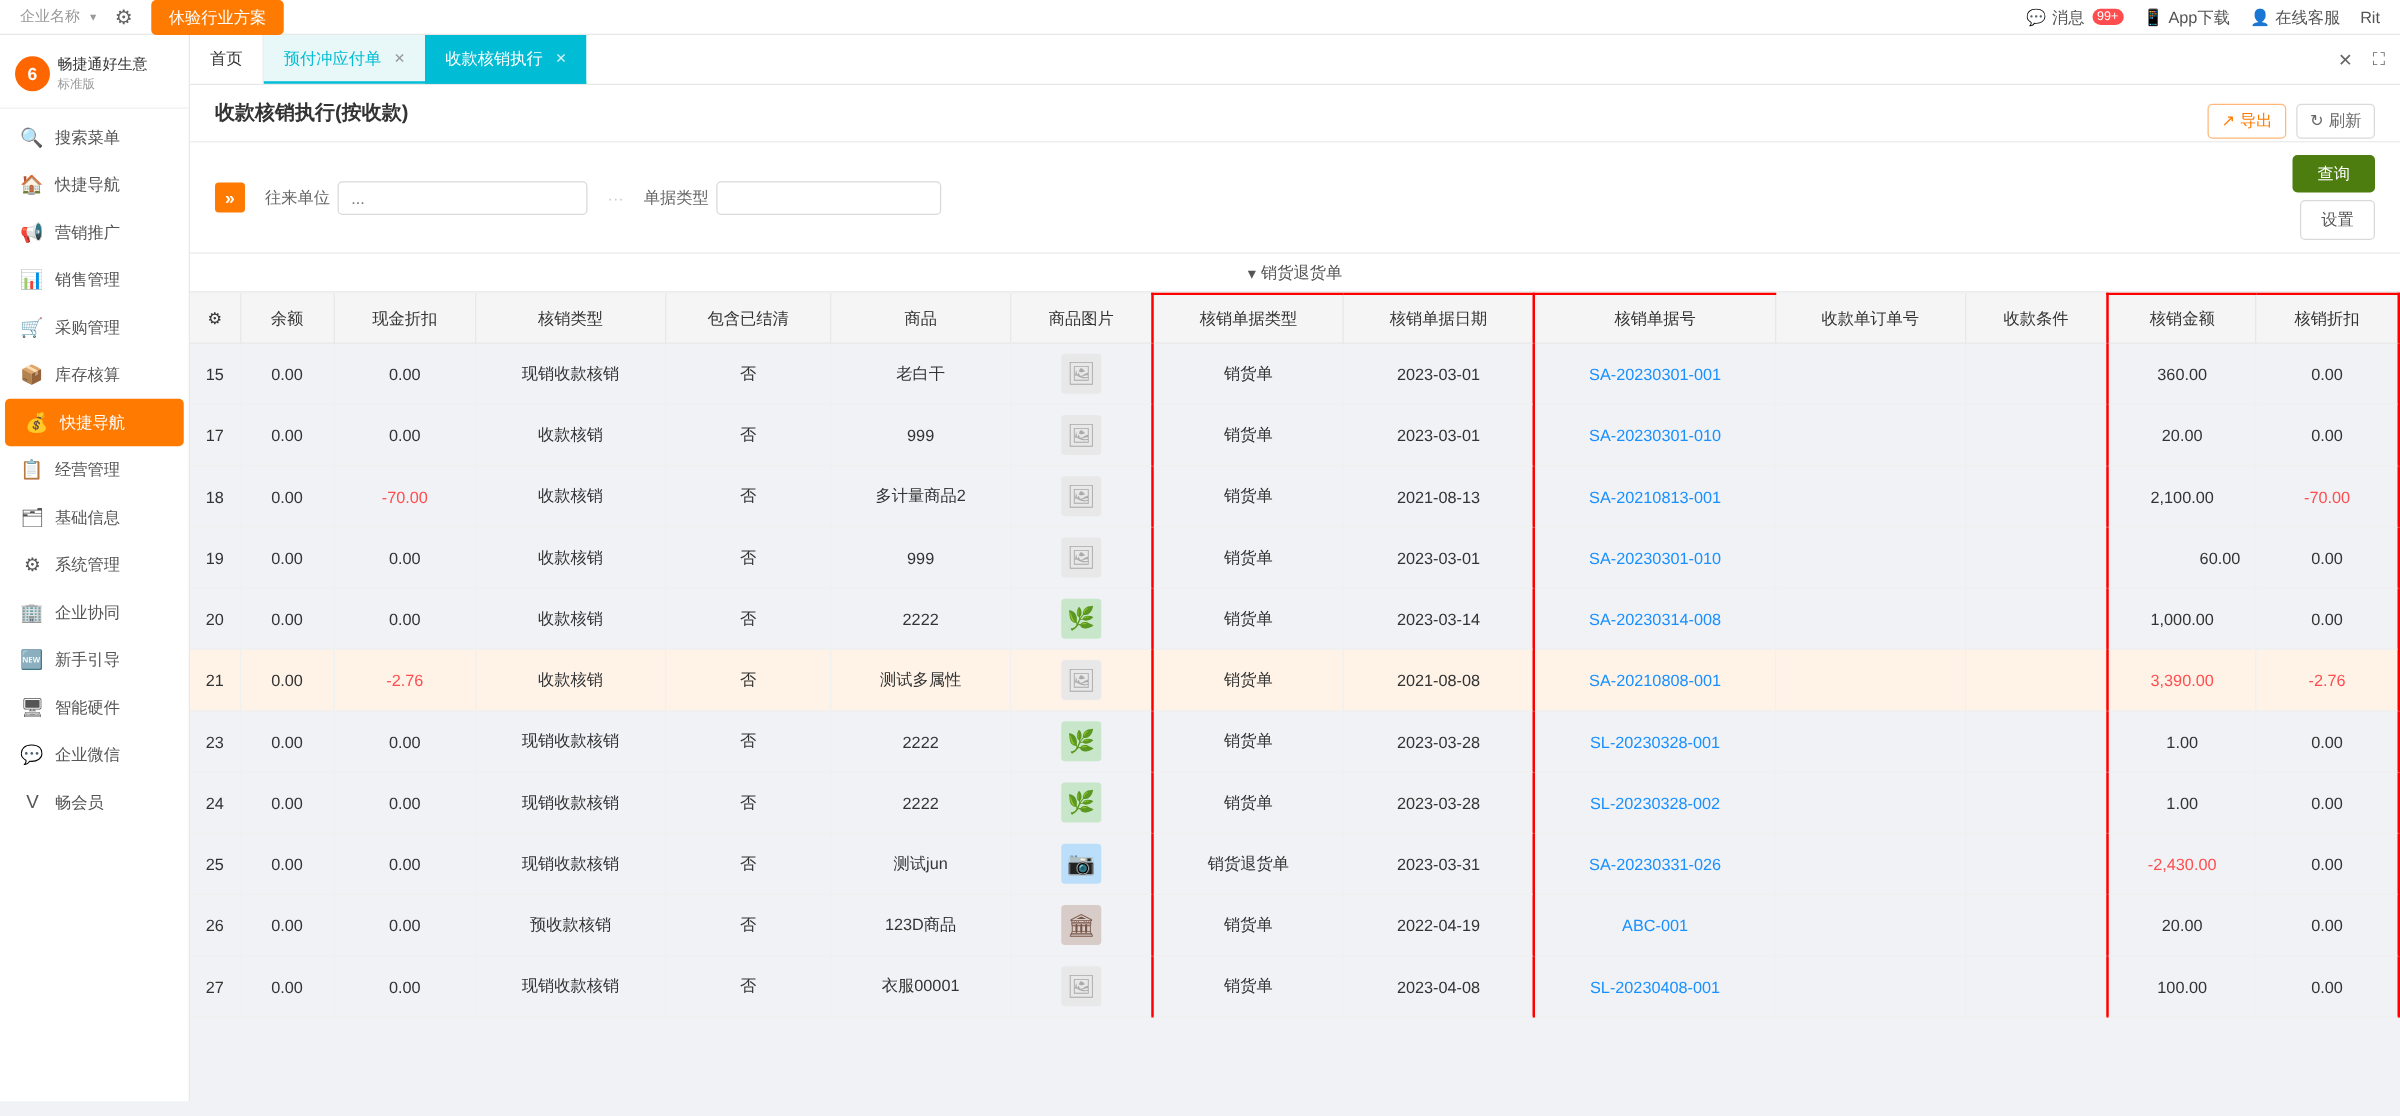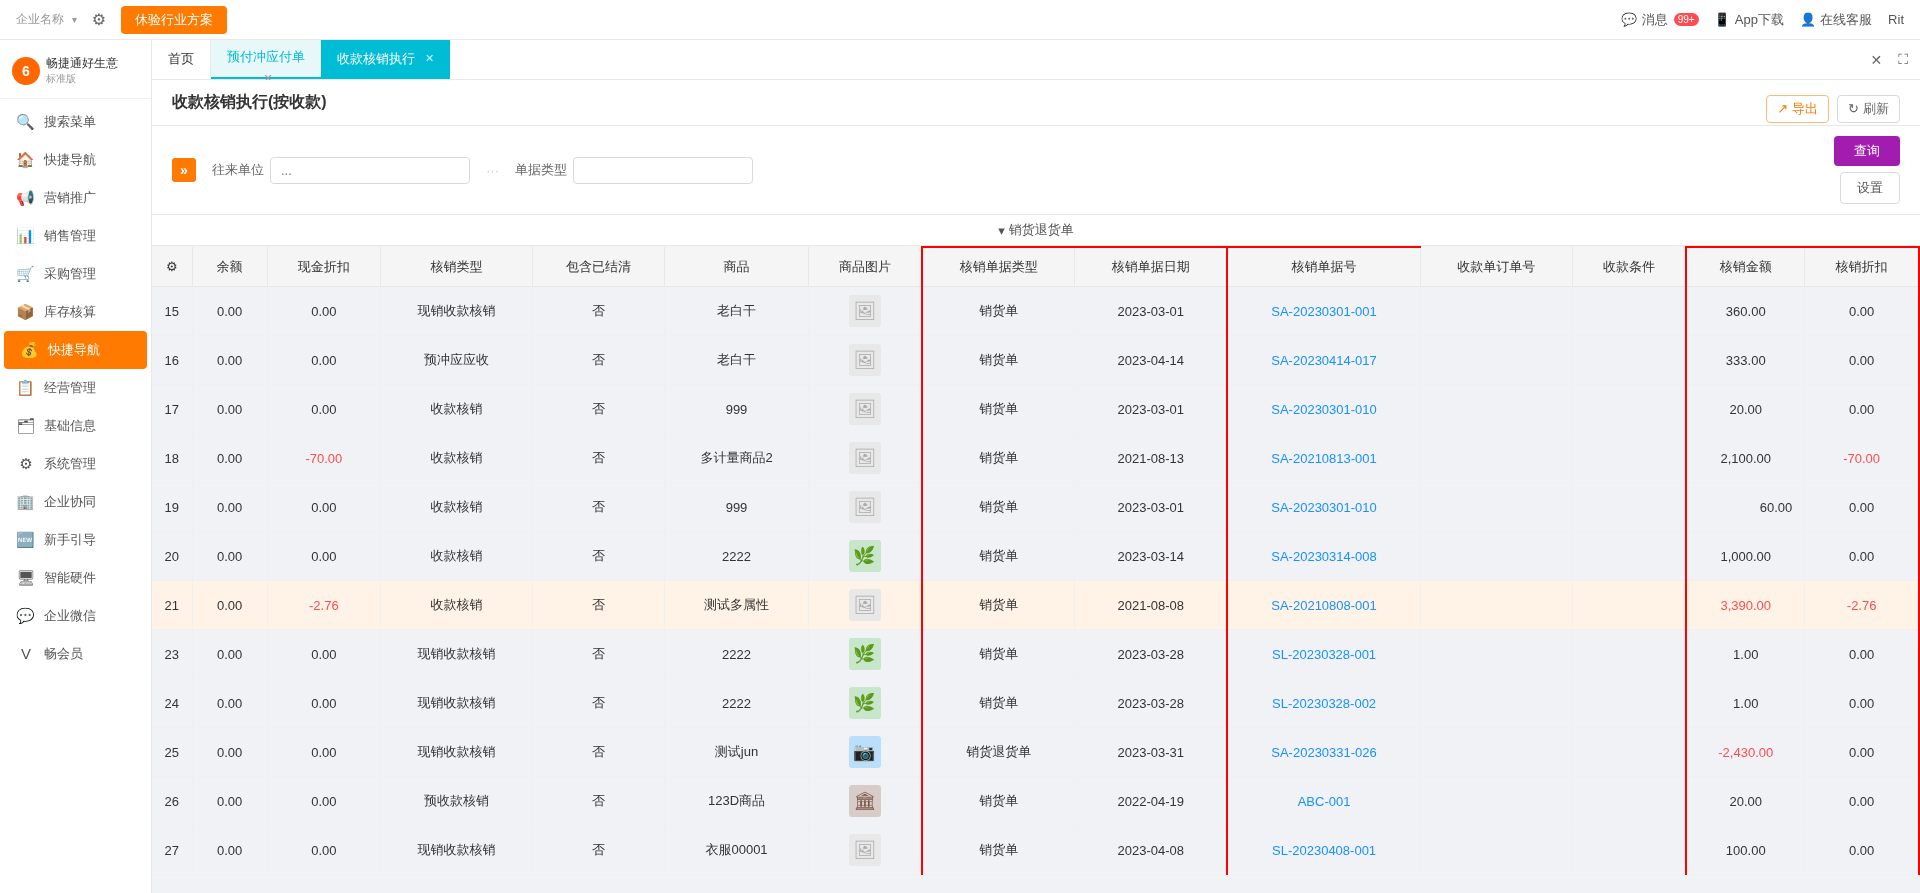--- a/index.html
+++ b/index.html
@@ -1,20 +1,20 @@
 <!DOCTYPE html>
 <html><head>
   <meta charset="utf-8">
   <style>
     * { box-sizing: border-box; margin: 0; padding: 0; }
     body { font-family: 'Microsoft YaHei', Arial, sans-serif; font-size: 13px; background: #f0f2f5; color: #333; overflow: hidden; width: 1920px; height: 893px; }
 
     
     .top-bar {
-      height: 40px;
+      height: 28px;
       background: #fff;
       display: flex;
       align-items: center;
       padding: 0 16px;
       border-bottom: 1px solid #e8e8e8;
     }
     .top-bar-left { display: flex; align-items: center; gap: 8px; flex: 1; }
     .company-name { color: #999; font-size: 12px; }
     .dropdown-arrow { color: #999; font-size: 10px; cursor: pointer; }
     .gear-btn { width: 28px; height: 28px; display: flex; align-items: center; justify-content: center; cursor: pointer; color: #666; font-size: 16px; }
@@ -137,21 +137,21 @@
       border: 1px solid #d9d9d9;
       border-radius: 4px;
       padding: 5px 10px;
       font-size: 13px;
       width: 180px;
       color: #333;
       background: #fff;
       appearance: none;
     }
     .filter-divider { color: #ccc; }
-    .query-btn { background: #a21caf; color: #fff; border: none; padding: 6px 20px; border-radius: 4px; cursor: pointer; font-size: 13px; text-align: center; }
+    .query-btn { background: #4d7c0f; color: #fff; border: none; padding: 6px 20px; border-radius: 4px; cursor: pointer; font-size: 13px; text-align: center; }
     .settings-btn { background: #fff; color: #555; border: 1px solid #d9d9d9; padding: 6px 16px; border-radius: 4px; cursor: pointer; font-size: 13px; margin-top: 2px; }
     .more-conditions { display: flex; align-items: center; gap: 4px; color: #555; cursor: pointer; font-size: 13px; }
     table { width: 100%; border-collapse: collapse; }
     thead tr { background: #f5f5f5; }
     th {
       padding: 10px 12px;
       text-align: center;
       font-size: 13px;
       font-weight: 500;
       color: #333;
@@ -307,21 +307,21 @@
       <span>畅会员</span>
     </div>
   </div>
 
   <div class="main">
 
     <div class="tab-bar">
       <div class="tab tab-home">
         <span>首页</span>
       </div>
-      <div class="tab" style="background:#e8f7f8; color:#00bcd4; border-bottom:2px solid #00bcd4;flex-direction:column;">
+      <div class="tab" style="background:#e8f7f8; color:#00bcd4; border-bottom:2px solid #00bcd4;">
         <span>预付冲应付单</span>
         <span class="tab-close-dark">✕</span>
       </div>
       <div class="tab active">
         <span>收款核销执行</span>
         <span class="tab-close">✕</span>
       </div>
       <div class="tab-bar-end">
         <span class="tab-action">✕</span>
         <span class="tab-action">⛶</span>
@@ -407,36 +407,20 @@
       <td style="text-align:center;"><div class="img-placeholder" style="background:#e8e8e8; color:#aaa; font-size:18px;">🖼</div></td>
       <td style="border-left:2px solid red; border-right:1px solid #f0f0f0; ">销货单</td>
       <td style="border-right:2px solid red; ">2023-03-01</td>
       <td style="border-left:2px solid red; border-right:1px solid #f0f0f0; "><a class="link-text" href="#">SA-20230301-001</a></td>
       <td></td>
       <td></td>
       <td style="border-left:2px solid red; border-right:1px solid #f0f0f0; " class=" ">360.00</td>
       <td style="border-right:2px solid red; " class="">0.00</td>
     </tr>
               <tr>
-      <td>16</td>
-      <td>0.00</td>
-      <td class="">0.00</td>
-      <td>预冲应应收</td>
-      <td>否</td>
-      <td>老白干</td>
-      <td style="text-align:center;"><div class="img-placeholder" style="background:#e8e8e8; color:#aaa; font-size:18px;">🖼</div></td>
-      <td style="border-left:2px solid red; border-right:1px solid #f0f0f0; ">销货单</td>
-      <td style="border-right:2px solid red; ">2023-04-14</td>
-      <td style="border-left:2px solid red; border-right:1px solid #f0f0f0; "><a class="link-text" href="#">SA-20230414-017</a></td>
-      <td></td>
-      <td></td>
-      <td style="border-left:2px solid red; border-right:1px solid #f0f0f0; " class=" ">333.00</td>
-      <td style="border-right:2px solid red; " class="">0.00</td>
-    </tr>
-              <tr>
       <td>17</td>
       <td>0.00</td>
       <td class="">0.00</td>
       <td>收款核销</td>
       <td>否</td>
       <td>999</td>
       <td style="text-align:center;"><div class="img-placeholder" style="background:#e8e8e8; color:#aaa; font-size:18px;">🖼</div></td>
       <td style="border-left:2px solid red; border-right:1px solid #f0f0f0; ">销货单</td>
       <td style="border-right:2px solid red; ">2023-03-01</td>
       <td style="border-left:2px solid red; border-right:1px solid #f0f0f0; "><a class="link-text" href="#">SA-20230301-010</a></td>

